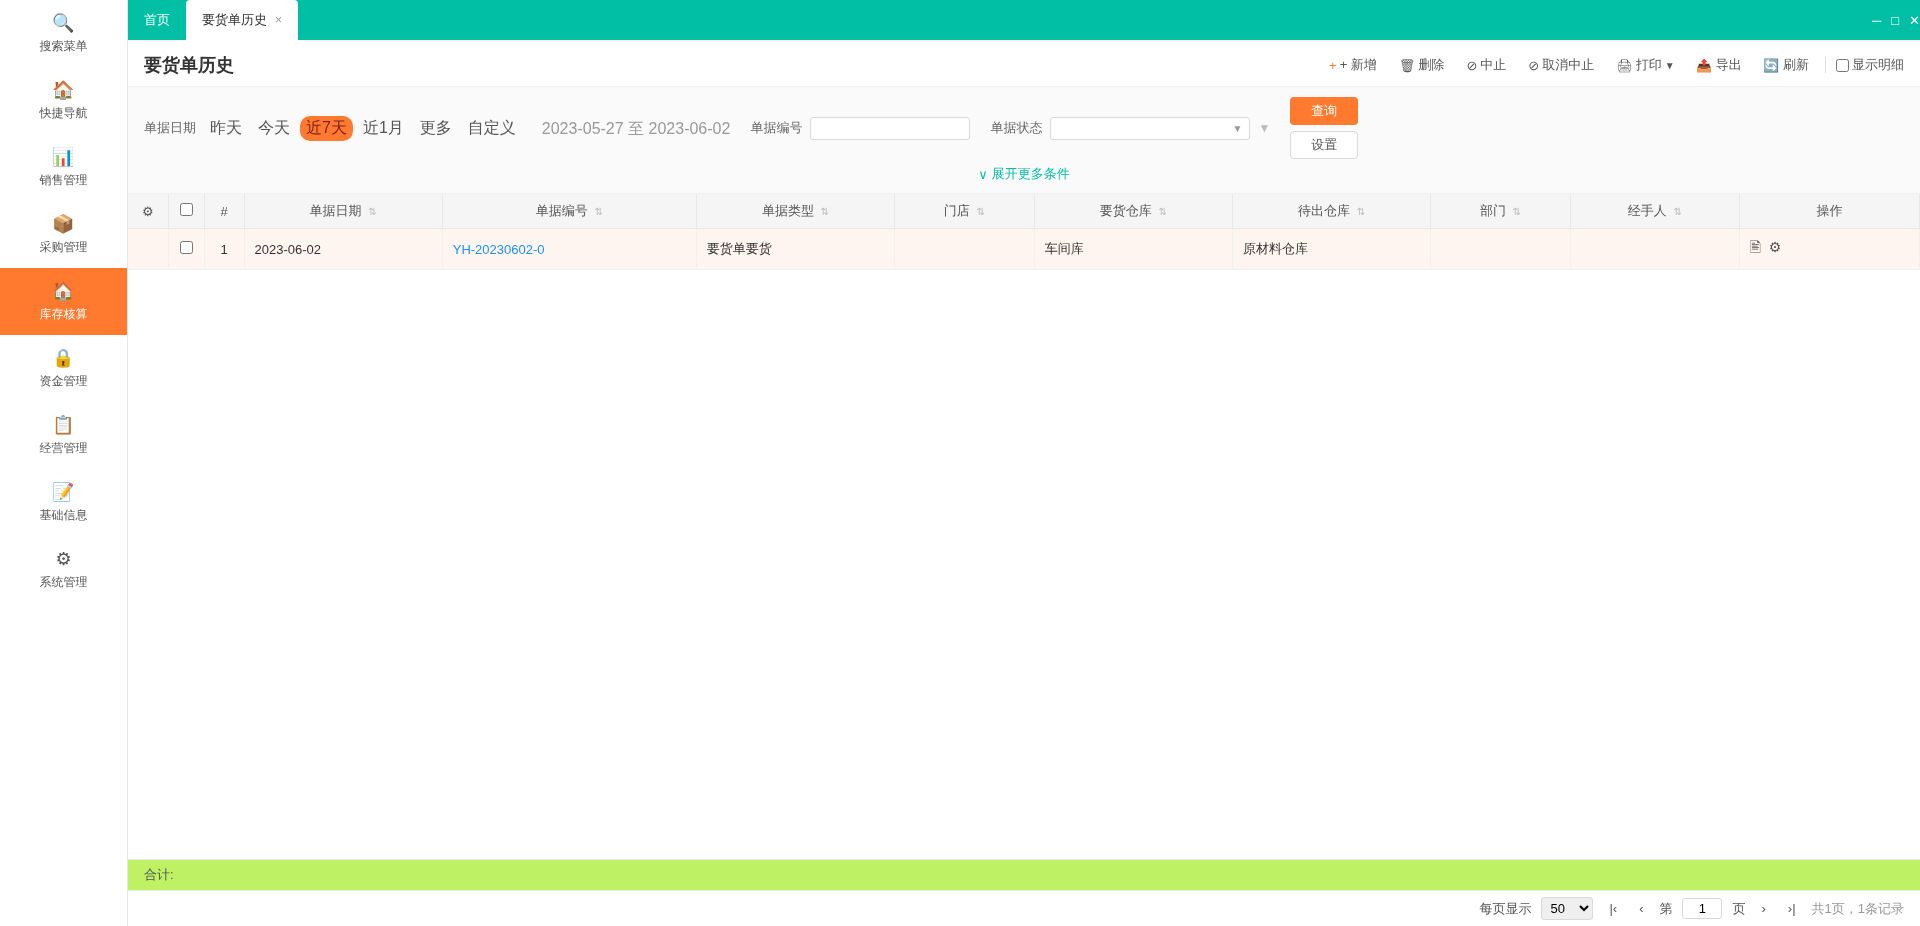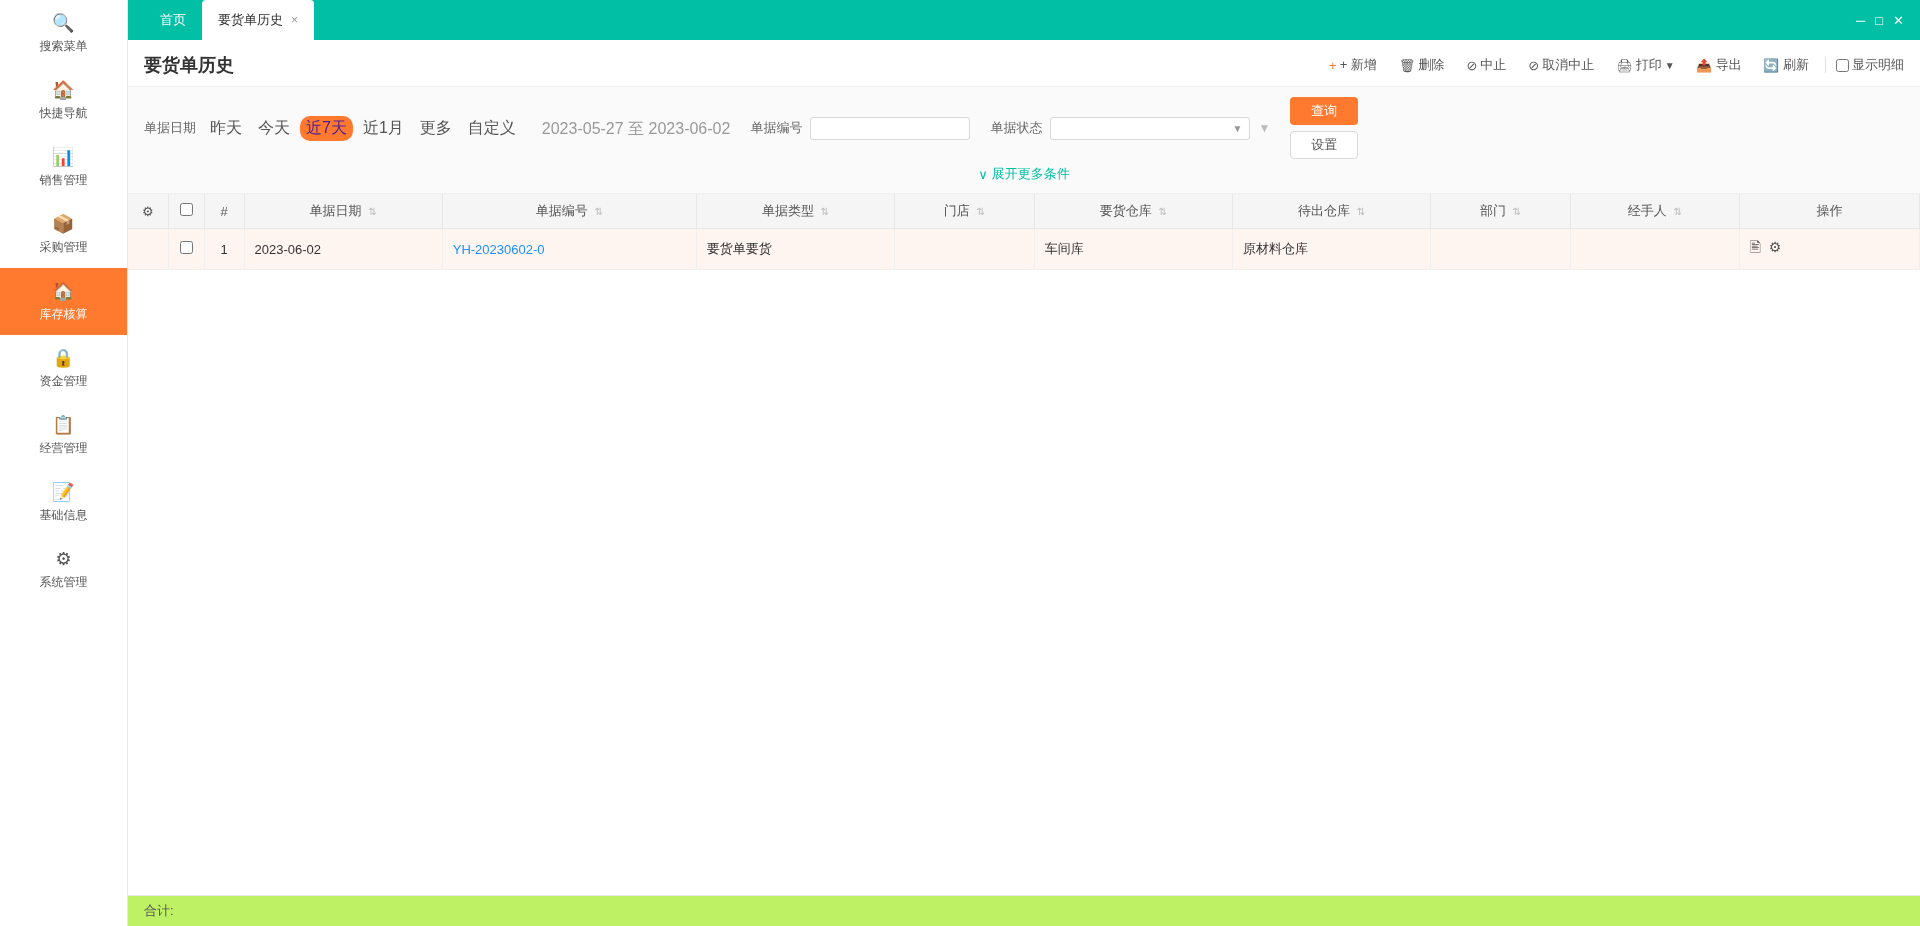--- a/index.html
+++ b/index.html
@@ -32,21 +32,21 @@
       flex: 1;
       display: flex;
       flex-direction: column;
       overflow: hidden;
     }
     .top-bar {
       background: #00bfa5;
       height: 40px;
       display: flex;
       align-items: center;
-      padding: 0 16px;
+      padding: 0 0;
       gap: 0;
       flex-shrink: 0;
     }
     .tab-item {
       padding: 0 16px;
       height: 40px;
       display: flex;
       align-items: center;
       cursor: pointer;
       color: #fff;
@@ -149,21 +149,21 @@
     }
     .date-btn {
       padding: 2px 6px;
       border-radius: 3px;
       cursor: pointer;
       font-size: 16px;
       color: #555;
     }
     .date-btn.active {
       background: #ff7a2f;
-      color: #4c1d95;
+      color: #7f1d1d;
       border-radius: 10px;
     }
     .date-range {
       font-size: 16px;
       color: #999;
       margin-top: 2px;
     }
     .filter-input {
       border: 1px solid #d9d9d9;
       border-radius: 3px;
@@ -543,14 +543,31 @@
             </td>
           </tr>
         </tbody>
       </table>
     </div>
 
     <div class="table-footer">
       <span>合计:</span>
     </div>
 
+    <div class="pagination-area">
+      <span>每页显示</span>
+      <select>
+        <option>50</option>
+        <option>10</option>
+        <option>20</option>
+        <option>100</option>
+      </select>
+      <span class="page-btn">|‹</span>
+      <span class="page-btn">‹</span>
+      <span>第</span>
+      <input class="page-input" type="text" value="1" style="">
+      <span>页</span>
+      <span class="page-btn">›</span>
+      <span class="page-btn">›|</span>
+      <span class="total-info">共1页，1条记录</span>
+    </div>
   </div>
 </div>
 
 </body></html>

